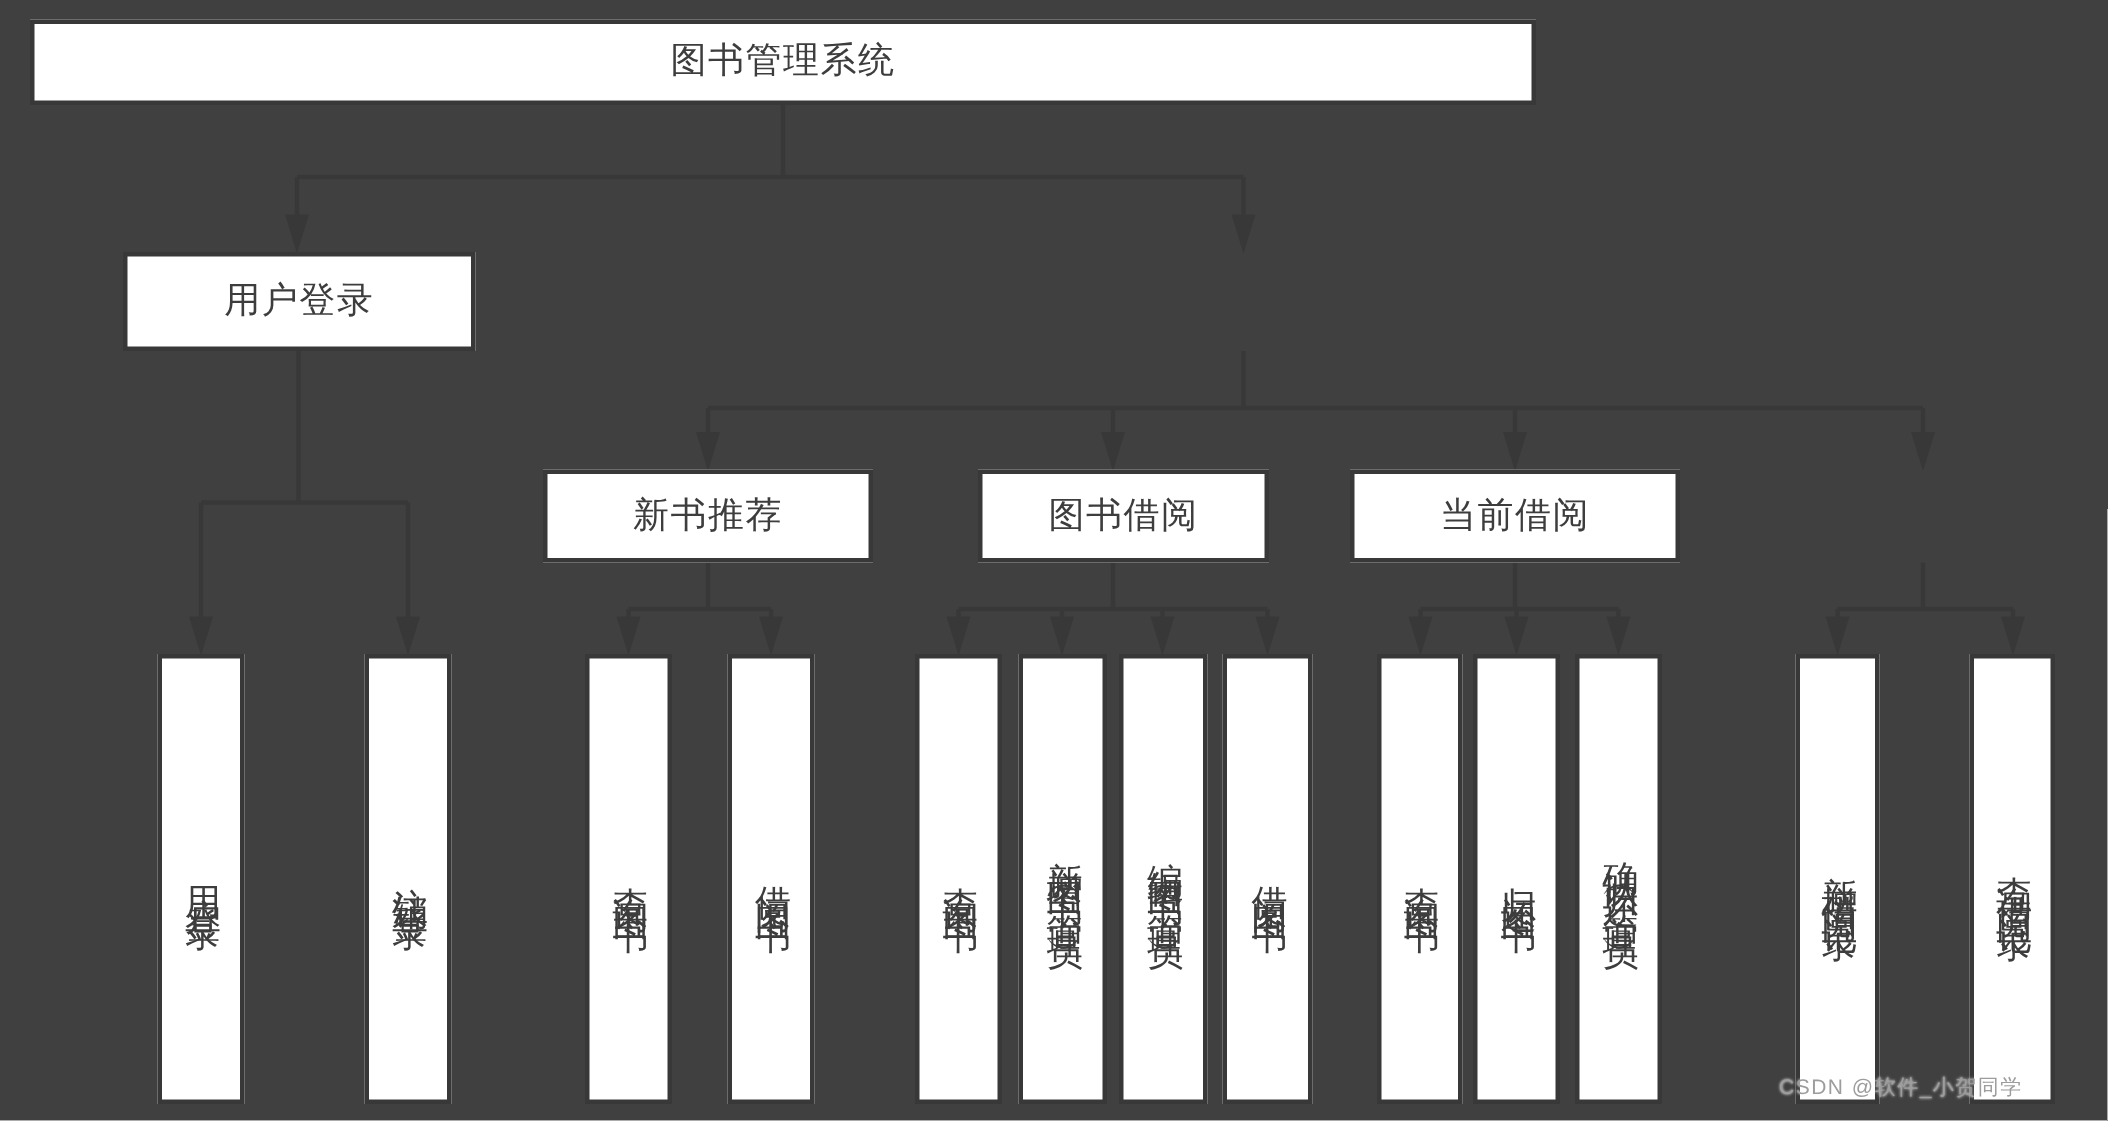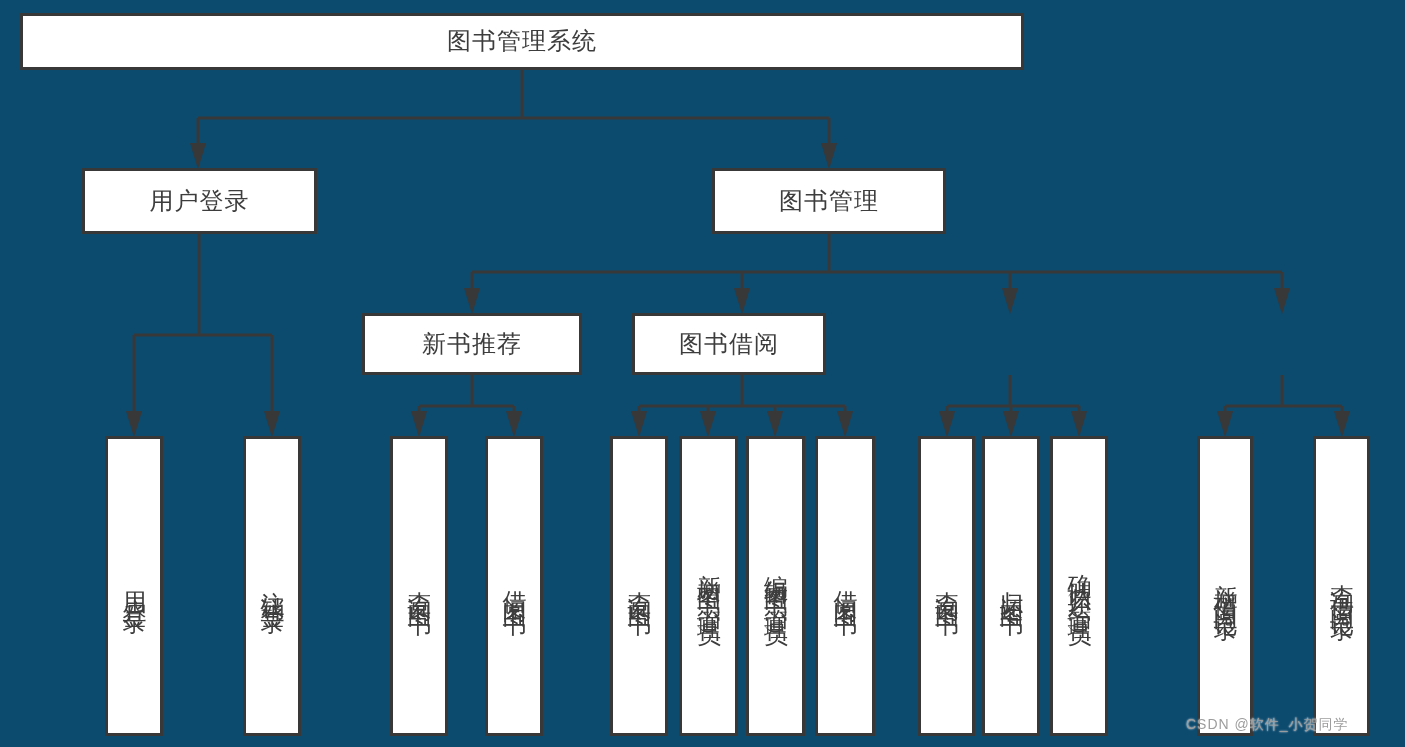--- a/index.html
+++ b/index.html
@@ -1,21 +1,21 @@
 <!DOCTYPE html>
 <html><head>
 <meta charset="utf-8">
 <style>
   * { margin: 0; padding: 0; box-sizing: border-box; }
   html, body { background: #ffffff; }
   .canvas {
     position: relative;
     width: 1405px;
     height: 747px;
-    background: #0c4a6e;
+    background: #404040;
     font-family: "Liberation Sans", sans-serif;
     overflow: hidden;
     padding-left: 33px;
   }
   .connectors {
     position: absolute;
     left: 0; top: 0;
     width: 1405px; height: 747px;
   }
   .box {
@@ -105,24 +105,24 @@
       <polygon points="1003,411 1019,411 1011,437"></polygon>
       <polygon points="1071,411 1087,411 1079,437"></polygon>
       <polygon points="1217,411 1233,411 1225,437"></polygon>
       <polygon points="1334,411 1350,411 1342,437"></polygon>
     </g>
   </svg>
 
   <div class="box h" style="left:20px; top:13px; width:1004px; height:57px">图书管理系统</div>
 
   <div class="box h" style="left:82px; top:168px; width:235px; height:66px">用户登录</div>
-  <div class="box h" style="left:712px; top:168px; width:234px; height:66px">图书管理</div>
 
   <div class="box h" style="left:362px; top:313px; width:220px; height:62px">新书推荐</div>
-  <div class="box h" style="left:632px; top:313px; width:194px; height:62px">图书借阅</div>
+  <div class="box h" style="left:652px; top:313px; width:194px; height:62px">图书借阅</div>
+  <div class="box h" style="left:900px; top:313px; width:220px; height:62px">当前借阅</div>
 
   <div class="box v" style="left:105px; top:436px; width:58px; height:300px">用户登录</div>
   <div class="box v" style="left:243px; top:436px; width:58px; height:300px">注销登录</div>
 
   <div class="box v" style="left:390px; top:436px; width:58px; height:300px">查询图书</div>
   <div class="box v" style="left:485px; top:436px; width:58px; height:300px">借阅图书</div>
 
   <div class="box v" style="left:610px; top:436px; width:58px; height:300px">查询图书</div>
   <div class="box v" style="left:679px; top:436px; width:59px; height:300px">新增图书（管理员）</div>
   <div class="box v" style="left:746px; top:436px; width:59px; height:300px">编辑图书（管理员）</div>

